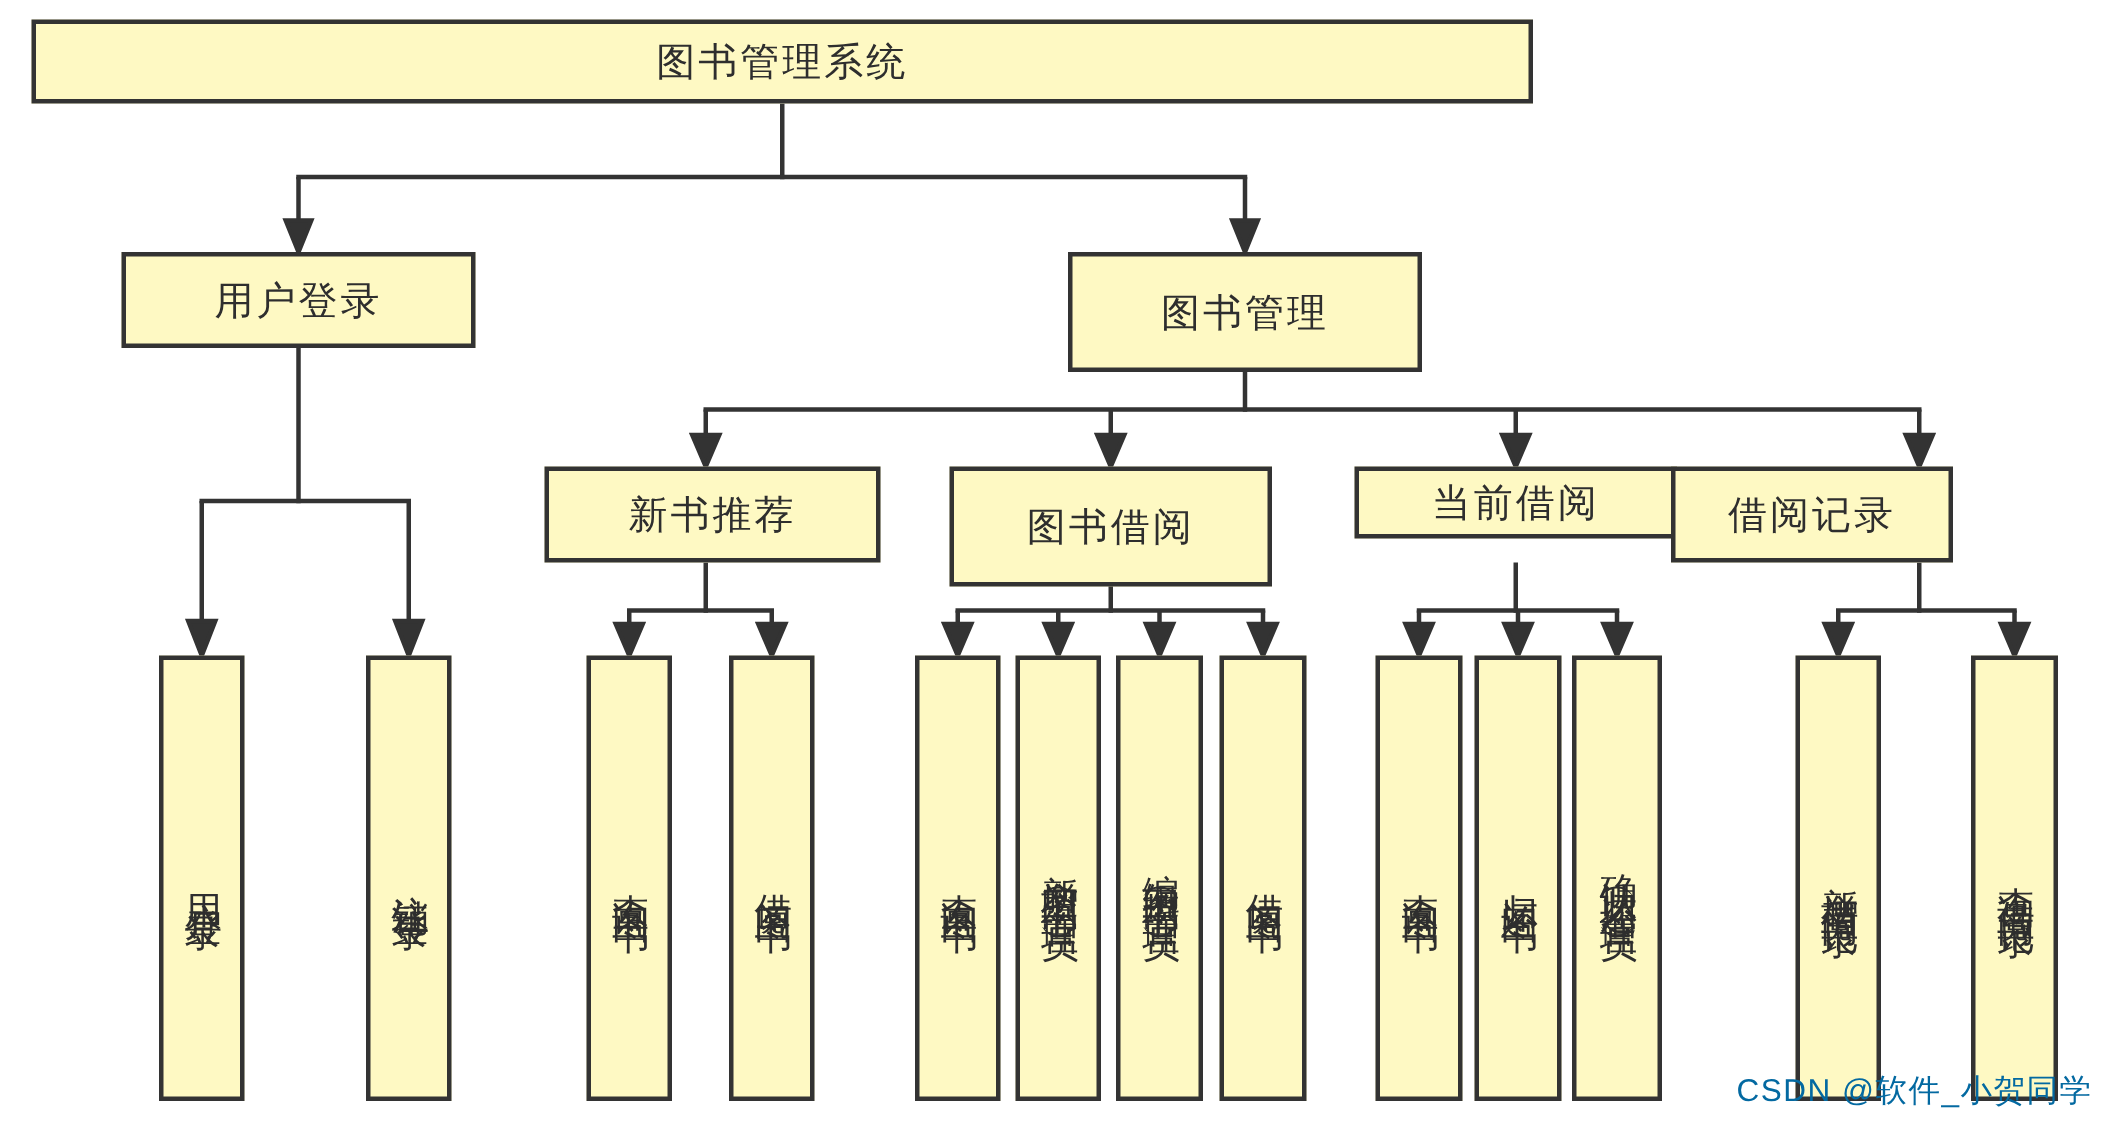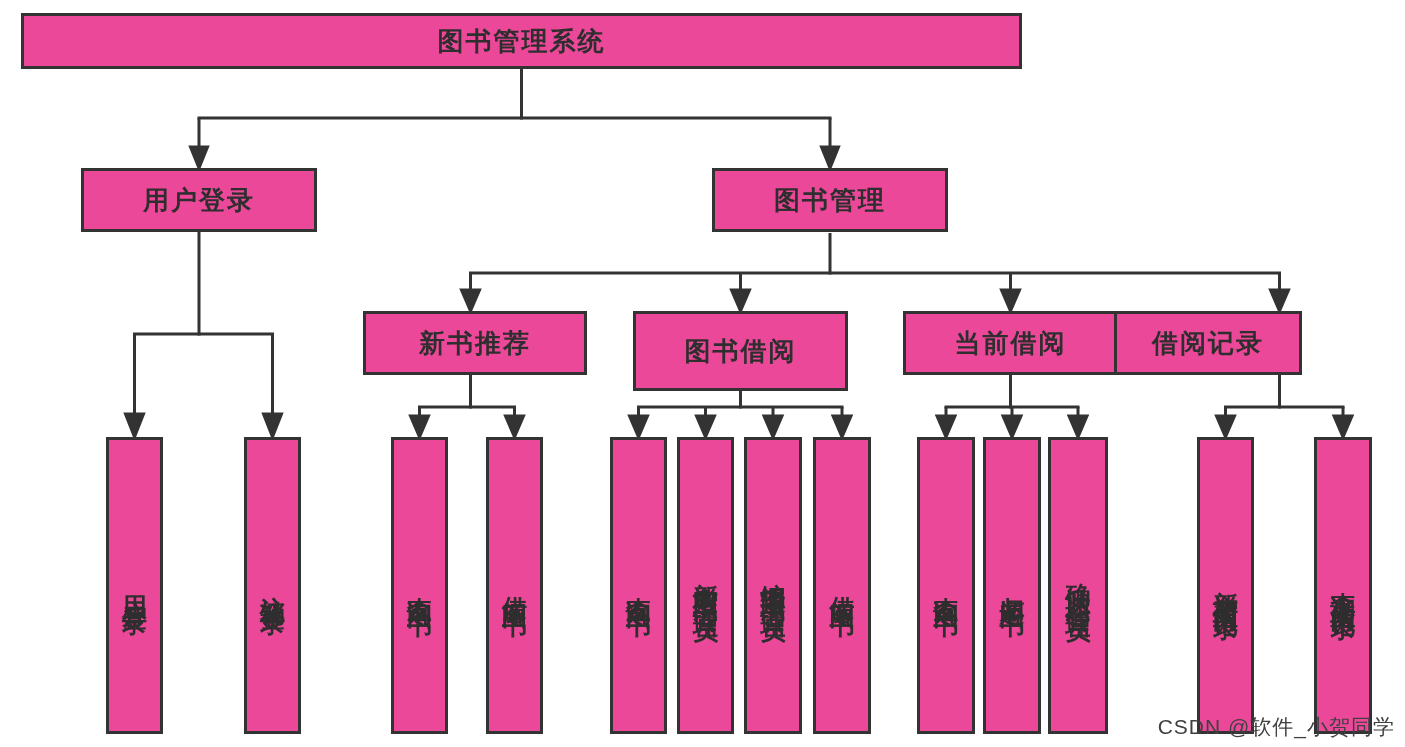--- a/index.html
+++ b/index.html
@@ -6,73 +6,72 @@
   #canvas{
     position:relative;
     width:1405px;height:747px;
     background:#ffffff;
     font-family:"Liberation Sans","DejaVu Sans",sans-serif;
     overflow:hidden;
   }
   #connectors{position:absolute;left:0;top:0;width:1405px;height:747px;}
   .box{
     position:absolute;
-    background:#ec4899;
+    background:#fef9c3;
     border:3px solid #333333;
     box-sizing:border-box;
     display:flex;
     align-items:center;
     justify-content:center;
     color:#2e2e2e;
-    font-weight:bold;
   }
   .hlabel{
     font-size:26px;
     letter-spacing:2px;
     white-space:nowrap;
     color:#2e2e2e;
   }
   .vlabel{
     writing-mode:vertical-rl;
     text-orientation:mixed;
     font-size:25px;
     letter-spacing:5px;
     line-height:1;
     color:#2e2e2e;
   }
   
   #root{left:21px;top:13px;width:1001px;height:56px;}
   
   #l1-user{left:81px;top:168px;width:236px;height:64px;}
-  #l1-book{left:712px;top:168px;width:236px;height:64px;}
+  #l1-book{left:712px;top:168px;width:236px;height:80px;}
   
   #l2-rec{left:363px;top:311px;width:224px;height:64px;}
   #l2-borrow{left:633px;top:311px;width:215px;height:80px;}
-  #l2-current{left:903px;top:311px;width:215px;height:64px;}
+  #l2-current{left:903px;top:311px;width:215px;height:48px;}
   #l2-records{left:1114px;top:311px;width:188px;height:64px;}
   
   .leaf{top:437px;height:297px;}
   #a1{left:106px;width:57px;}
   #a2{left:244px;width:57px;}
   #b1{left:391px;width:57px;}
   #b2{left:486px;width:57px;}
   #c1{left:610px;width:57px;}
   #c2{left:677px;width:57px;}
   #c3{left:744px;width:58px;}
   #c4{left:813px;width:58px;}
   #d1{left:917px;width:58px;}
   #d2{left:983px;width:58px;}
   #d3{left:1048px;width:60px;}
   #e1{left:1197px;width:57px;}
   #e2{left:1314px;width:58px;}
   #watermark{
     position:absolute;
     right:10px;bottom:6px;
     font-size:21px;
-    color:#404040;
+    color:#0369a1;
     letter-spacing:1px;
     white-space:nowrap;
   }
 </style>
 </head>
 <body>
 
 <div id="canvas">
 
   <svg id="connectors" viewBox="0 0 1405 747" xmlns="http://www.w3.org/2000/svg">

